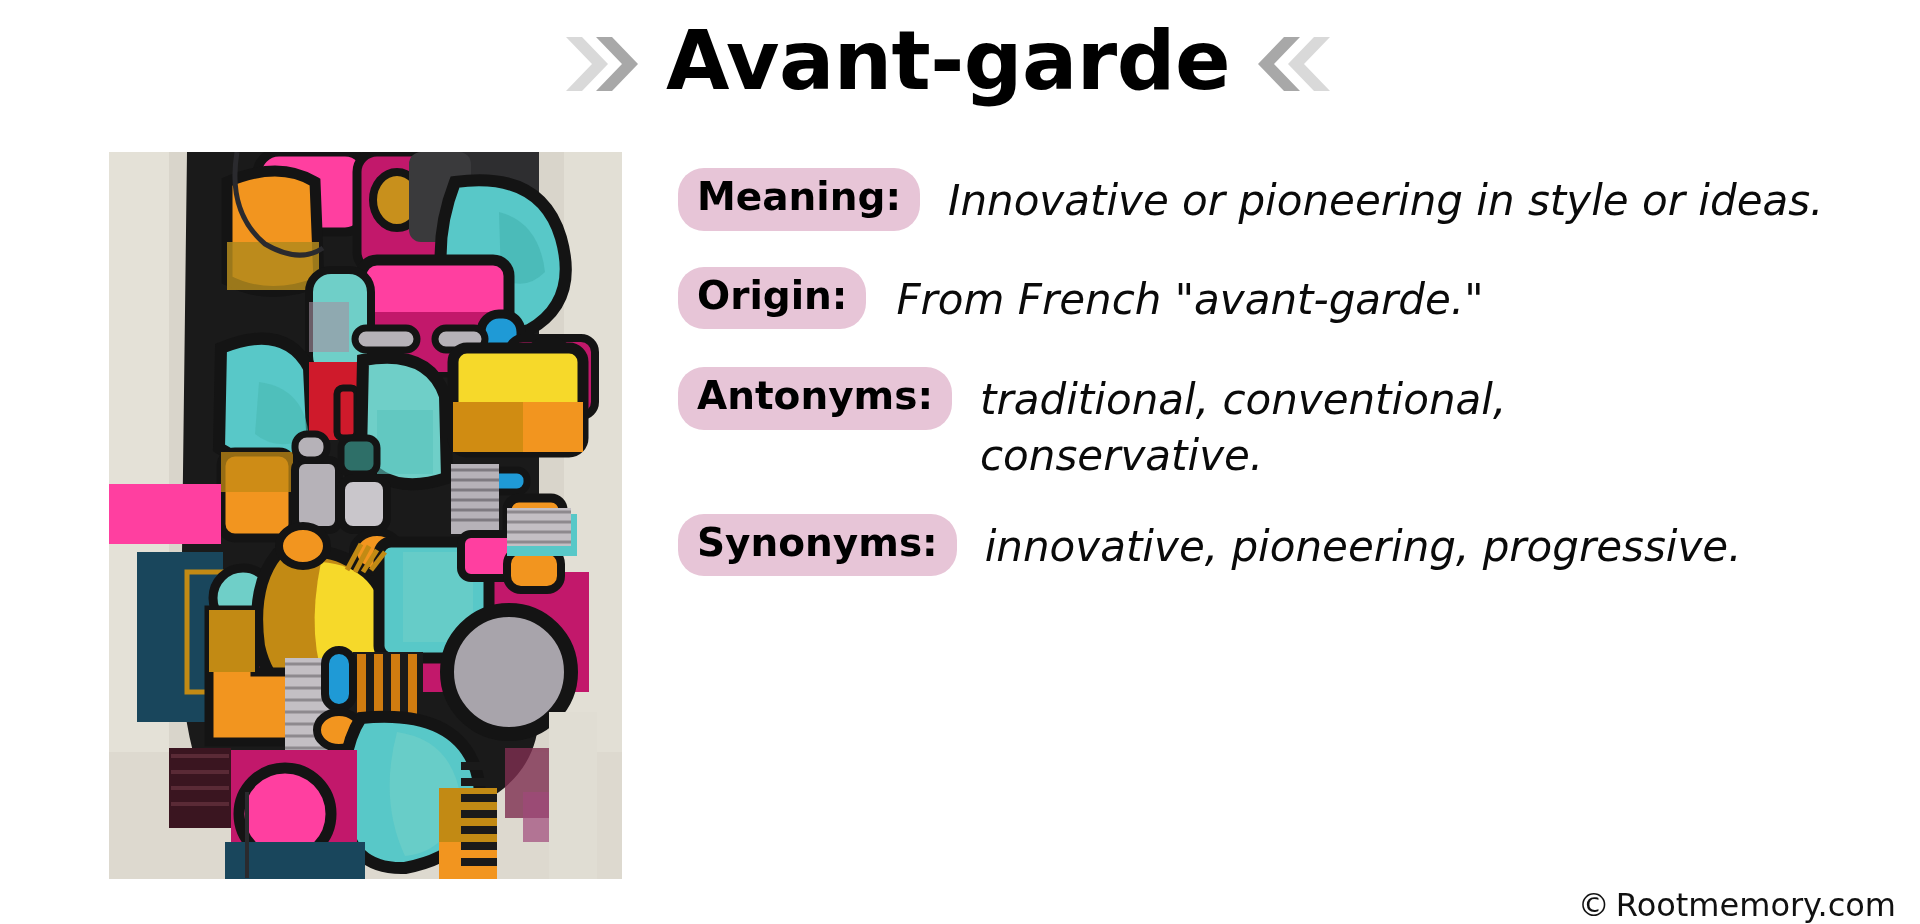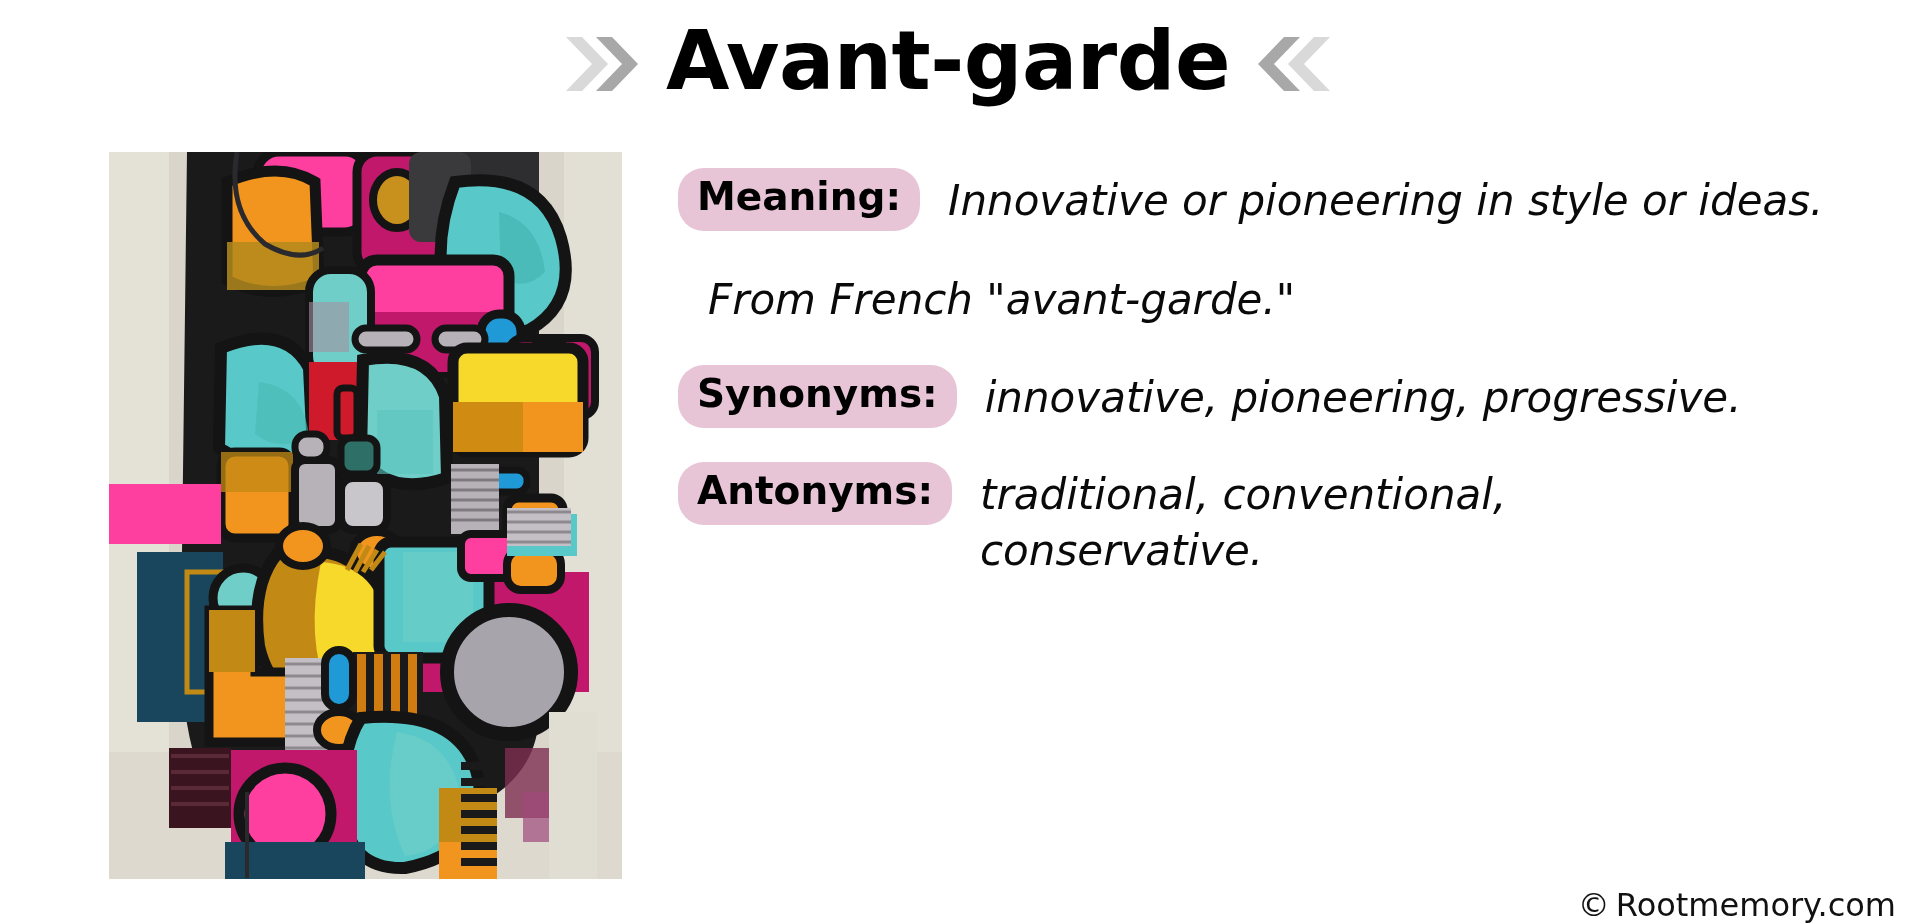--- a/index.html
+++ b/index.html
@@ -320,30 +320,31 @@
 </div>
 
 <div class="deflist">
 
   <div class="defrow row-meaning">
     <span class="badge">Meaning:</span>
     <span class="value">Innovative or pioneering in style or ideas.</span>
   </div>
 
   <div class="defrow row-origin">
+    <span class="badge">Origin:</span>
     <span class="value">From French "avant-garde."</span>
+  </div>
+
+  <div class="defrow row-antonyms">
+    <span class="badge">Antonyms:</span>
+    <span class="value">traditional, conventional, conservative.</span>
   </div>
 
   <div class="defrow row-synonyms">
     <span class="badge">Synonyms:</span>
     <span class="value">innovative, pioneering, progressive.</span>
   </div>
 
-  <div class="defrow row-antonyms">
-    <span class="badge">Antonyms:</span>
-    <span class="value">traditional, conventional, conservative.</span>
-  </div>
-
 </div>
 
 <div class="footer">
   <span class="mark">©</span><span>Rootmemory.com</span>
 </div>
 
 </body></html>

